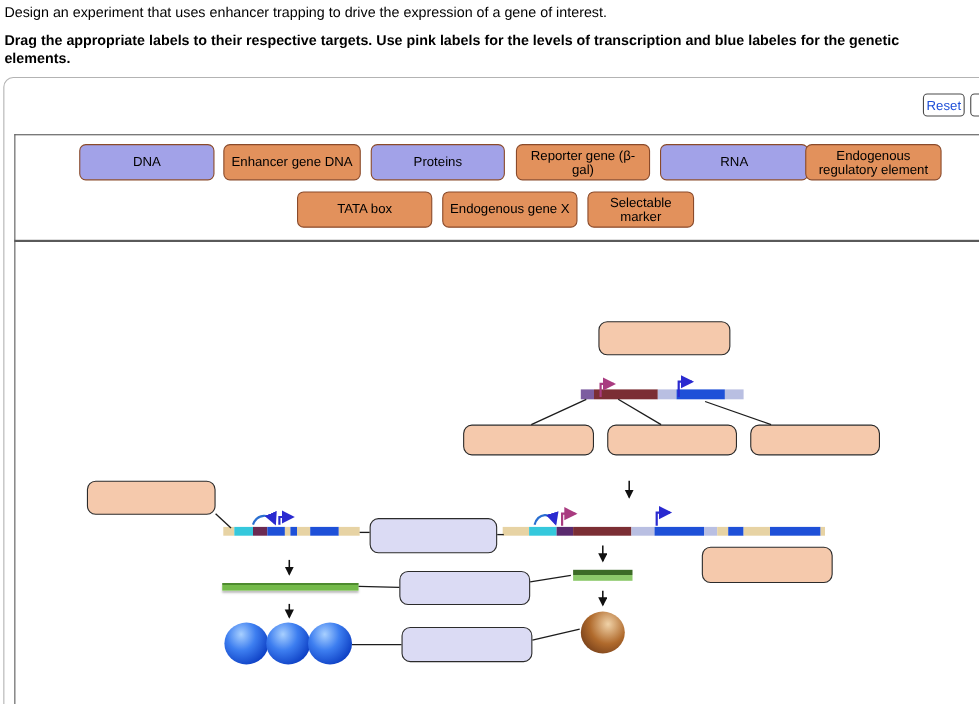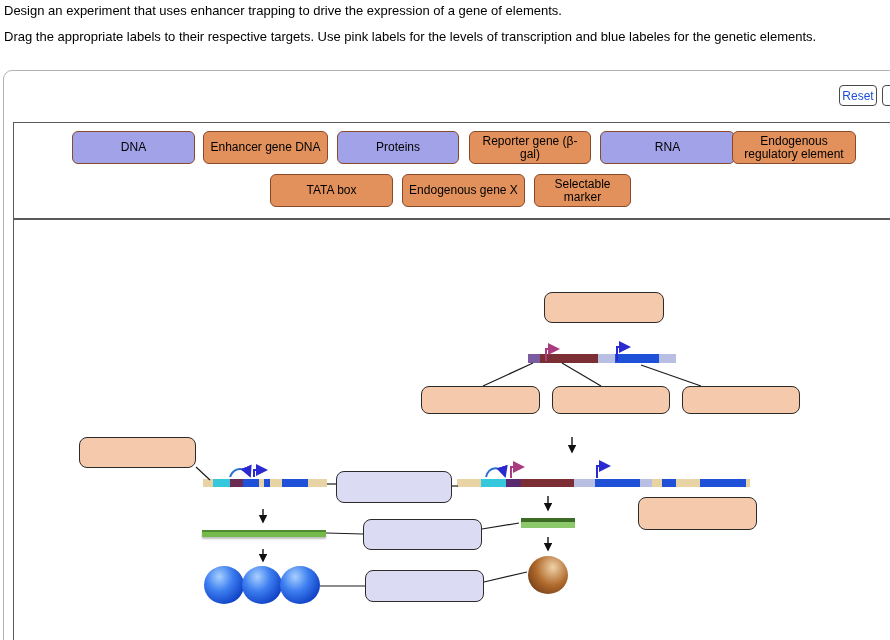--- a/index.html
+++ b/index.html
@@ -1,21 +1,21 @@
 <!DOCTYPE html>
 <html><head>
 <meta charset="utf-8">
 <style>
   html,body{margin:0;padding:0;background:#fff;}
   #app{position:relative;width:890px;height:640px;overflow:hidden;
        font-family:"Liberation Sans", sans-serif;background:#fff;}
 
   .instr{position:absolute;left:4px;color:#000;font-size:13px;line-height:16px;width:860px;}
   .instr.l1{top:3px;font-weight:400;}
-  .instr.l2{top:29px;font-weight:400;}
+  .instr.l2{top:29px;font-weight:700;}
 
   
   .panel{position:absolute;left:3px;top:70px;width:900px;height:585px;
          border:1px solid #b3b3b3;border-radius:9px 0 0 0;background:#fff;}
   
   .workarea{position:absolute;left:13px;top:122px;width:890px;height:520px;
             border-top:1px solid #5a5a5a;border-left:1px solid #5a5a5a;}
   .tray-divider{position:absolute;left:13px;top:218px;width:890px;height:0;
                 border-top:2px solid #5a5a5a;}
 
@@ -54,21 +54,21 @@
   .sphere.brown{left:528px;top:556px;width:40px;height:38px;
      background:radial-gradient(ellipse at 62% 30%, #f0d2a8 0%, #b06a2c 48%, #77401a 82%, #5e3212 100%);}
 
   svg.overlay{position:absolute;left:0;top:0;pointer-events:none;}
 </style>
 </head>
 <body>
 
 <div id="app">
 
-  <div class="instr l1">Design an experiment that uses enhancer trapping to drive the expression of a gene of elements.</div>
+  <div class="instr l1">Design an experiment that uses enhancer trapping to drive the expression of a gene of interest.</div>
   <div class="instr l2">Drag the appropriate labels to their respective targets. Use pink labels for the levels of transcription and blue labeles for the genetic elements.</div>
 
   <div class="panel"></div>
 
   <button class="btn" id="reset-btn">Reset</button>
   <button class="btn" id="partial-btn"></button>
 
   <div class="workarea"></div>
   <div class="tray-divider"></div>
 

